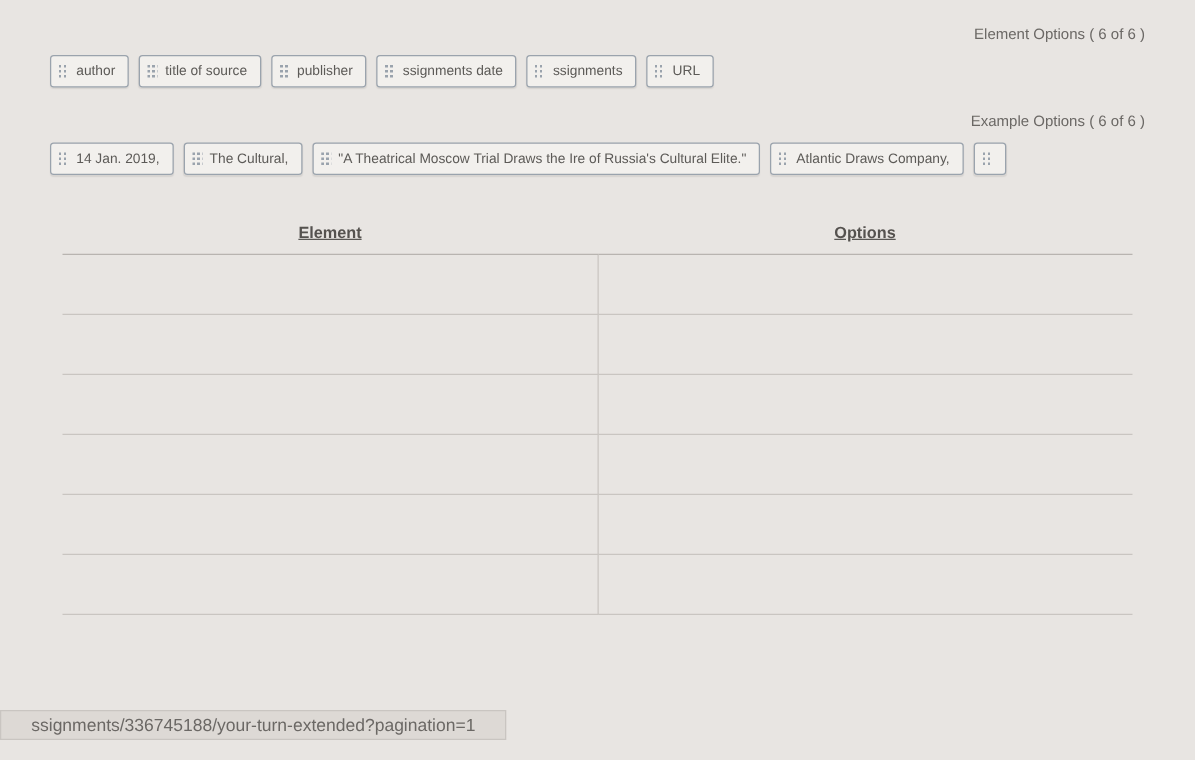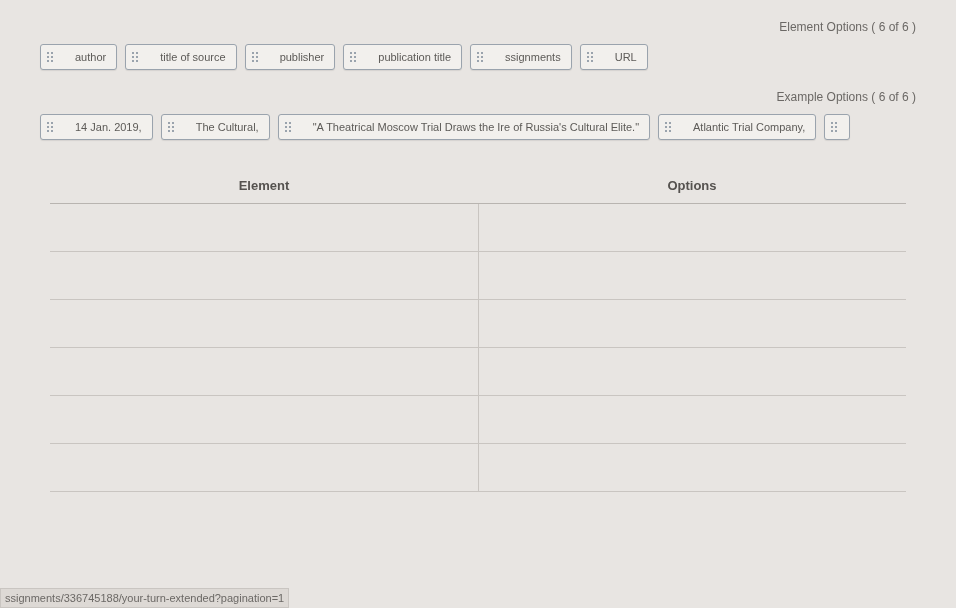--- a/index.html
+++ b/index.html
@@ -22,21 +22,21 @@
     }
     .chip-row {
       display: flex;
       flex-wrap: wrap;
       gap: 8px;
       margin-bottom: 20px;
     }
     .chip {
       display: inline-flex;
       align-items: center;
-      gap: 20px;
+      gap: 6px;
       background: #f2f0ed;
       border: 1px solid #9aa3ad;
       border-radius: 3px;
       padding: 6px 10px 6px 6px;
       font-size: 11px;
       color: #5c5a57;
       cursor: move;
       box-shadow: 0 1px 1px rgba(0,0,0,0.08);
     }
     .drag-handle {
@@ -51,20 +51,21 @@
       height: 2px;
       background: repeating-linear-gradient(to right, #9aa3ad 0 2px, transparent 2px 4px);
     }
     .table-wrap {
       margin-top: 28px;
       padding: 0 10px;
     }
     table {
       width: 100%;
       border-collapse: collapse;
+      text-decoration: underline;
     }
     thead th {
       font-weight: 600;
       color: #55524f;
       font-size: 13px;
       padding: 10px 8px;
       border-bottom: 1px solid #b8b4b0;
       text-align: center;
     }
     tbody td {
@@ -74,26 +75,26 @@
     tbody td.left-cell {
       width: 50%;
       border-right: 1px solid #c9c5c1;
     }
     tbody td.right-cell {
       width: 50%;
     }
     .status-bar {
       position: absolute;
       left: 0;
-      bottom: 0;
+      bottom: 16px;
       background: #ddd9d5;
       border: 1px solid #c9c5c1;
       border-right: 1px solid #c9c5c1;
-      padding: 3px 4px;
-      font-size: 11px;
+      padding: 3px 24px;
+      font-size: 14px;
       color: #6b6865;
     }
   </style>
 </head>
 <body>
 
 <div class="section-header">Element Options ( 6 of 6 )</div>
 <div class="chip-row">
   <div class="chip">
     <span class="drag-handle">
@@ -118,21 +119,21 @@
         <span></span>
       </span>
     <span>publisher</span>
   </div>
   <div class="chip">
     <span class="drag-handle">
         <span></span>
         <span></span>
         <span></span>
       </span>
-    <span>publication title</span>
+    <span>ssignments date</span>
   </div>
   <div class="chip">
     <span class="drag-handle">
         <span></span>
         <span></span>
         <span></span>
       </span>
     <span>ssignments</span>
   </div>
   <div class="chip">
@@ -170,21 +171,21 @@
         <span></span>
       </span>
     <span>"A Theatrical Moscow Trial Draws the Ire of Russia's Cultural Elite."</span>
   </div>
   <div class="chip">
     <span class="drag-handle">
         <span></span>
         <span></span>
         <span></span>
       </span>
-    <span>Atlantic Trial Company,</span>
+    <span>Atlantic Draws Company,</span>
   </div>
   <div class="chip">
     <span class="drag-handle">
         <span></span>
         <span></span>
         <span></span>
       </span>
   </div>
 </div>
 

